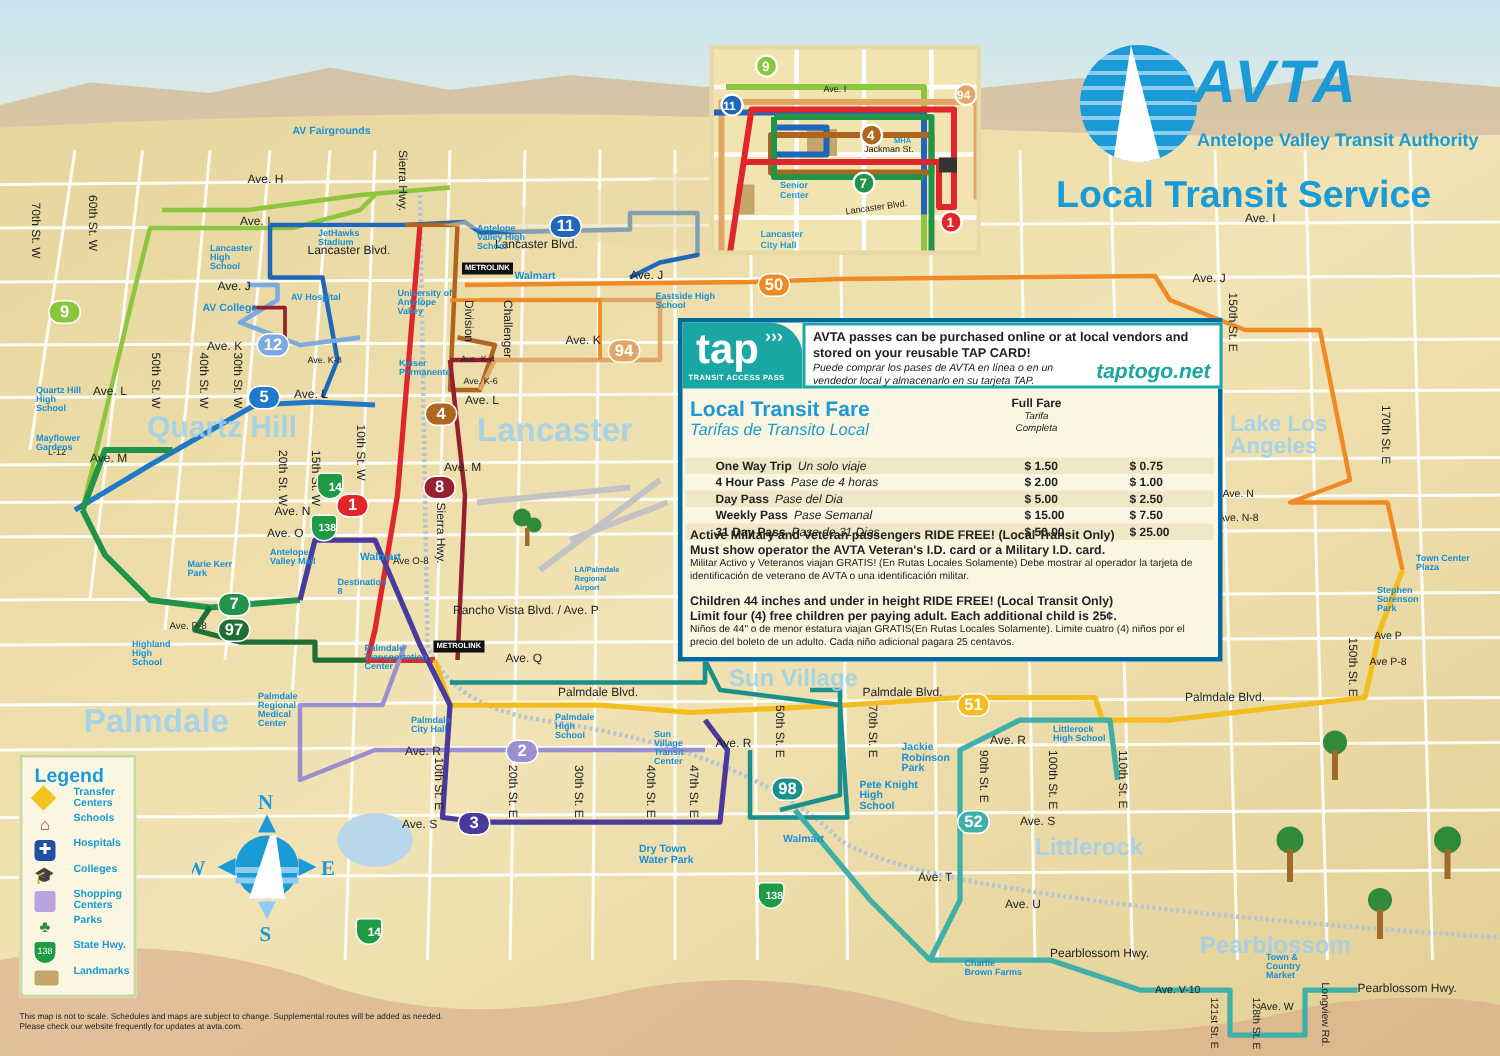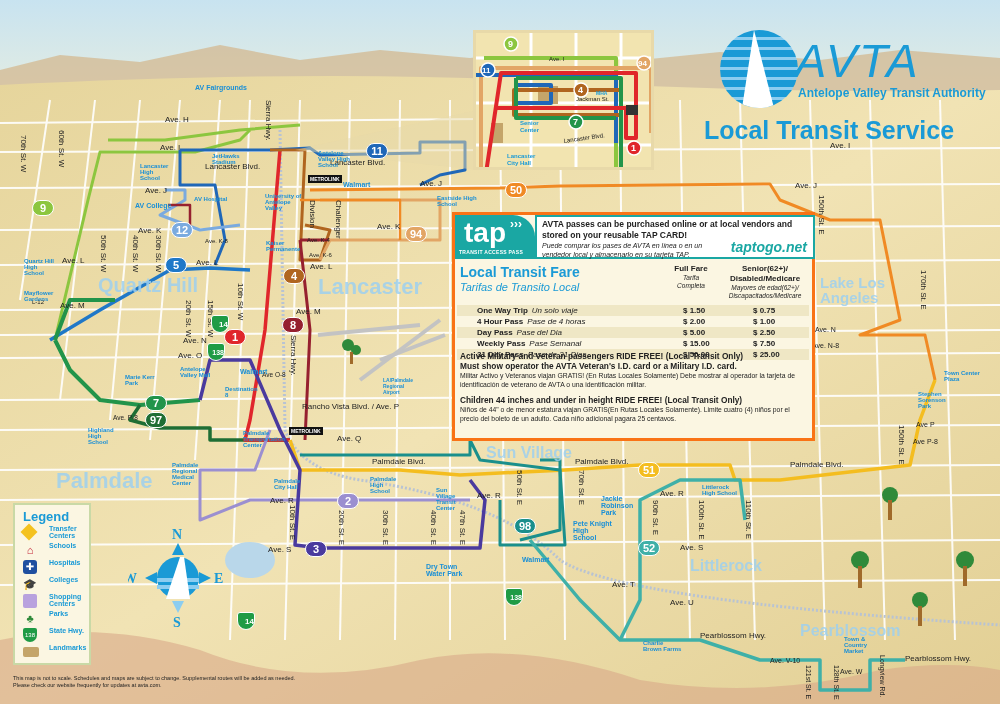--- a/index.html
+++ b/index.html
@@ -8,30 +8,30 @@
   #map { position: absolute; left: 0; top: 0; width: 1000px; height: 704px; }
   .lbl { position: absolute; font-family: "Liberation Sans", sans-serif; white-space: nowrap; }
   .street { font-size: 8px; color: #222; }
   .street.v { transform-origin: left top; transform: rotate(90deg); }
   .poi { font-size: 6px; color: #1a8fd6; font-weight: bold; line-height: 6px; }
   .city { font-size: 22px; font-weight: bold; color: #9ed0ef; opacity: 0.85; }
   .route-badge { position: absolute; width: 22px; height: 16px; border-radius: 9px; color: #fff; font-weight: bold; font-size: 11px; text-align: center; line-height: 14px; border: 1.5px solid #fff; font-family: "Liberation Sans", sans-serif; }
   .hwy-shield { position: absolute; width: 18px; height: 18px; background: #1f9b45; color: #fff; font-size: 8px; font-weight: bold; text-align: right; line-height: 18px; border-radius: 3px 3px 9px 9px; border: 1.5px solid #fff; }
   
   #brand { position: absolute; left: 700px; top: 28px; width: 300px; height: 120px; }
-  #brand-avta { position: absolute; left: 95px; top: 5px; font-size: 47px; font-weight: normal; font-style: italic; color: #1a9ad6; letter-spacing: 2px; }
+  #brand-avta { position: absolute; left: 95px; top: 5px; font-size: 40px; font-weight: bold; font-style: italic; color: #1a9ad6; letter-spacing: 2px; }
   #brand-sub { position: absolute; left: 98px; top: 58px; font-size: 12px; font-weight: bold; color: #1a9ad6; }
   #brand-title { position: absolute; left: 4px; top: 88px; font-size: 25px; font-weight: bold; color: #1a9ad6; }
   #logo-circle { position: absolute; left: 20px; top: 2px; width: 78px; height: 78px; border-radius: 50%; background: repeating-linear-gradient(180deg, #1a9ad6 0 7px, #8ccdf0 7px 10px); overflow: hidden; }
   #logo-road { position: absolute; left: 22px; top: 0; width: 0; height: 0; border-left: 12px solid transparent; border-right: 20px solid transparent; border-bottom: 78px solid #fff; }
   
   #inset { position: absolute; left: 473px; top: 30px; width: 181px; height: 140px; background: #f2e4b0; border: 3px solid #e8d9a9; overflow: hidden; }
   #inset-svg { position: absolute; left: 0; top: 0; }
   
-  #fare { position: absolute; left: 452px; top: 212px; width: 363px; height: 229px; background: #fbf6e2; border: 3px solid #f97316; }
+  #fare { position: absolute; left: 452px; top: 212px; width: 363px; height: 229px; background: #fbf6e2; border: 3px solid #0369a1; }
   #tap-box { position: absolute; left: 0; top: 0; width: 80px; height: 44px; background: #1aa7a3; border-radius: 0 22px 0 0; }
   #tap-word { position: absolute; left: 9px; top: 2px; font-size: 28px; font-weight: bold; color: #fff; }
   #tap-arrows { position: absolute; left: 55px; top: 2px; color: #fff; font-size: 12px; font-weight: bold; }
   #tap-sub { position: absolute; left: 4px; top: 34px; font-size: 5px; color: #fff; font-weight: bold; letter-spacing: 0.3px; }
   #tap-info { position: absolute; left: 80px; top: 0; width: 280px; height: 44px; background: #fff; border: 2px solid #1aa7a3; padding: 2px 5px; }
   #tap-line1 { font-size: 8.5px; font-weight: bold; color: #222; line-height: 11px; }
   #tap-line2 { font-size: 7px; font-style: italic; color: #222; line-height: 9px; width: 185px; }
   #tap-url { position: absolute; right: 6px; bottom: 2px; font-size: 14px; font-weight: bold; font-style: italic; color: #1aa7a3; }
   #fare-title { position: absolute; left: 5px; top: 49px; font-size: 14px; font-weight: bold; color: #1a9ad6; }
   #fare-title-es { position: absolute; left: 5px; top: 66px; font-size: 11px; font-style: italic; color: #1a9ad6; }
@@ -365,24 +365,20 @@
     <div id="tap-line1">AVTA passes can be purchased online or at local vendors and stored on your reusable TAP CARD!</div>
     <div id="tap-line2">Puede comprar los pases de AVTA en línea o en un vendedor local y almacenarlo en su tarjeta TAP.</div>
     <div id="tap-url">taptogo.net</div>
   </div>
   <div id="fare-title">Local Transit Fare</div>
   <div id="fare-title-es">Tarifas de Transito Local</div>
   <div class="col-head" style="left:214px;top:49px;width:44px;">
     <span>Full Fare</span>
     <i>Tarifa Completa</i>
   </div>
-  <div class="col-head" style="left:262px;top:49px;width:96px;">
-    <span>Senior(62+)/ Disabled/Medicare</span>
-    <i>Mayores de edad(62+)/ Discapacitados/Medicare</i>
-  </div>
   <div style="position:absolute;left:0;top:90px;width:360px;height:56px;">
     <div class="fare-row" style="top:0px;">
       <span class="nm"><span>One Way Trip</span><i>Un solo viaje</i></span>
       <span class="f">$  1.50</span>
         <span class="s">$  0.75</span>
     </div>
     <div class="fare-row" style="top:11px;">
       <span class="nm"><span>4 Hour Pass</span><i>Pase de 4 horas</i></span>
       <span class="f">$  2.00</span>
         <span class="s">$  1.00</span>
@@ -403,20 +399,21 @@
         <span class="s">$ 25.00</span>
     </div>
   </div>
   <div class="note" style="top:136px;">
     <b>Active Military and Veteran passengers  RIDE FREE! (Local Transit Only)</b>
     <b>Must show operator the  AVTA  Veteran's I.D. card or a Military I.D. card.</b>
     <span>Militar Activo y Veteranos viajan GRATIS! (En Rutas Locales Solamente) Debe mostrar al operador la tarjeta de identificación de veterano de AVTA o una identificación militar.</span>
   </div>
   <div class="note" style="top:180px;">
     <b>Children 44 inches and under in height RIDE FREE! (Local Transit Only)</b>
+    <b>Limit four (4) free children per paying adult. Each additional child is 25¢.</b>
     <span>Niños de 44" o de menor estatura viajan GRATIS(En Rutas Locales Solamente). Limite cuatro (4) niños por el precio del boleto de un adulto. Cada niño adicional pagara 25 centavos.</span>
   </div>
 </div>
 
 <div id="legend">
   <div id="legend-title">Legend</div>
   <div class="leg-item">
     <span class="leg-icon" style="background:#f4c21f;transform:rotate(45deg);width:12px;height:12px;"></span>
     <span class="leg-lbl">Transfer Centers</span>
   </div>

